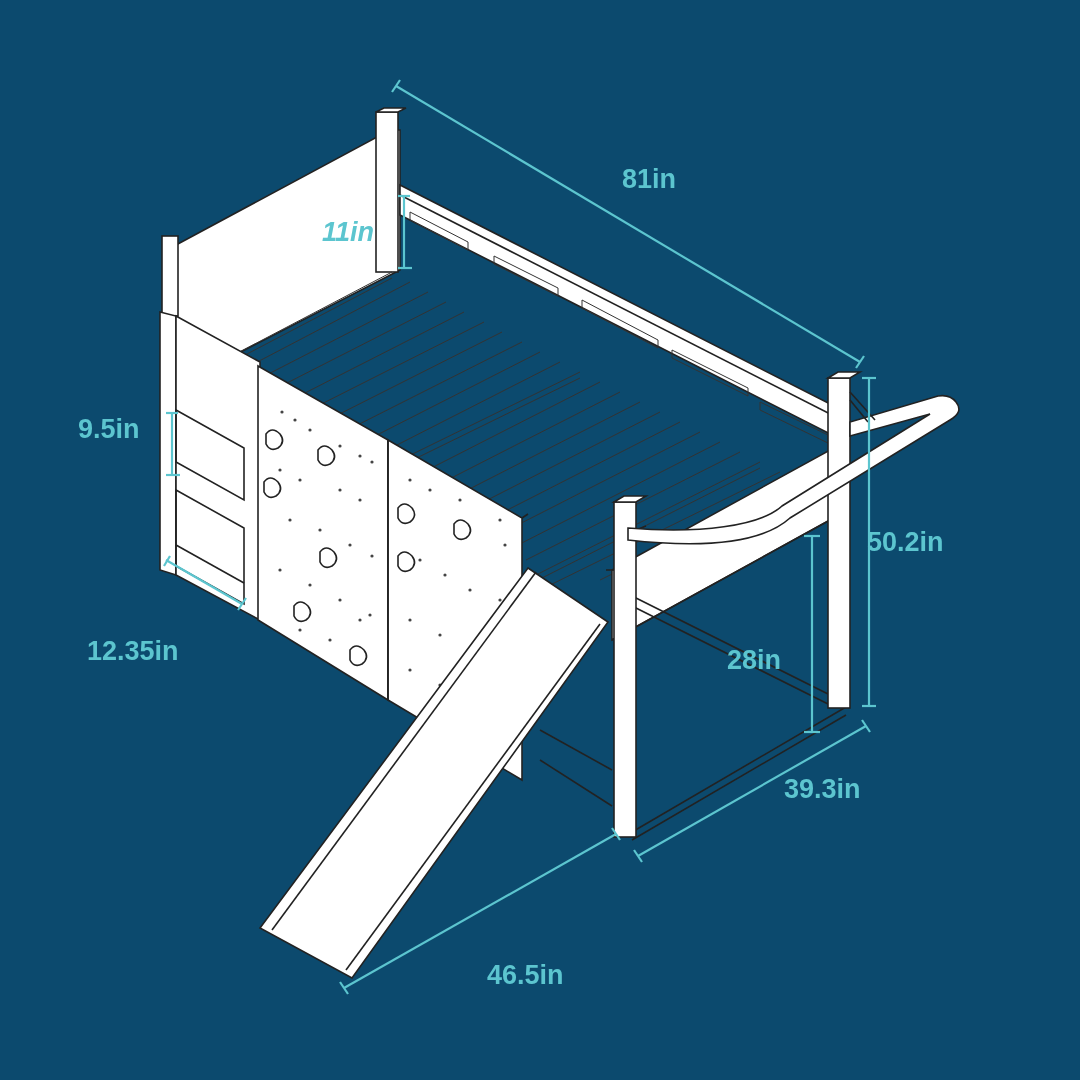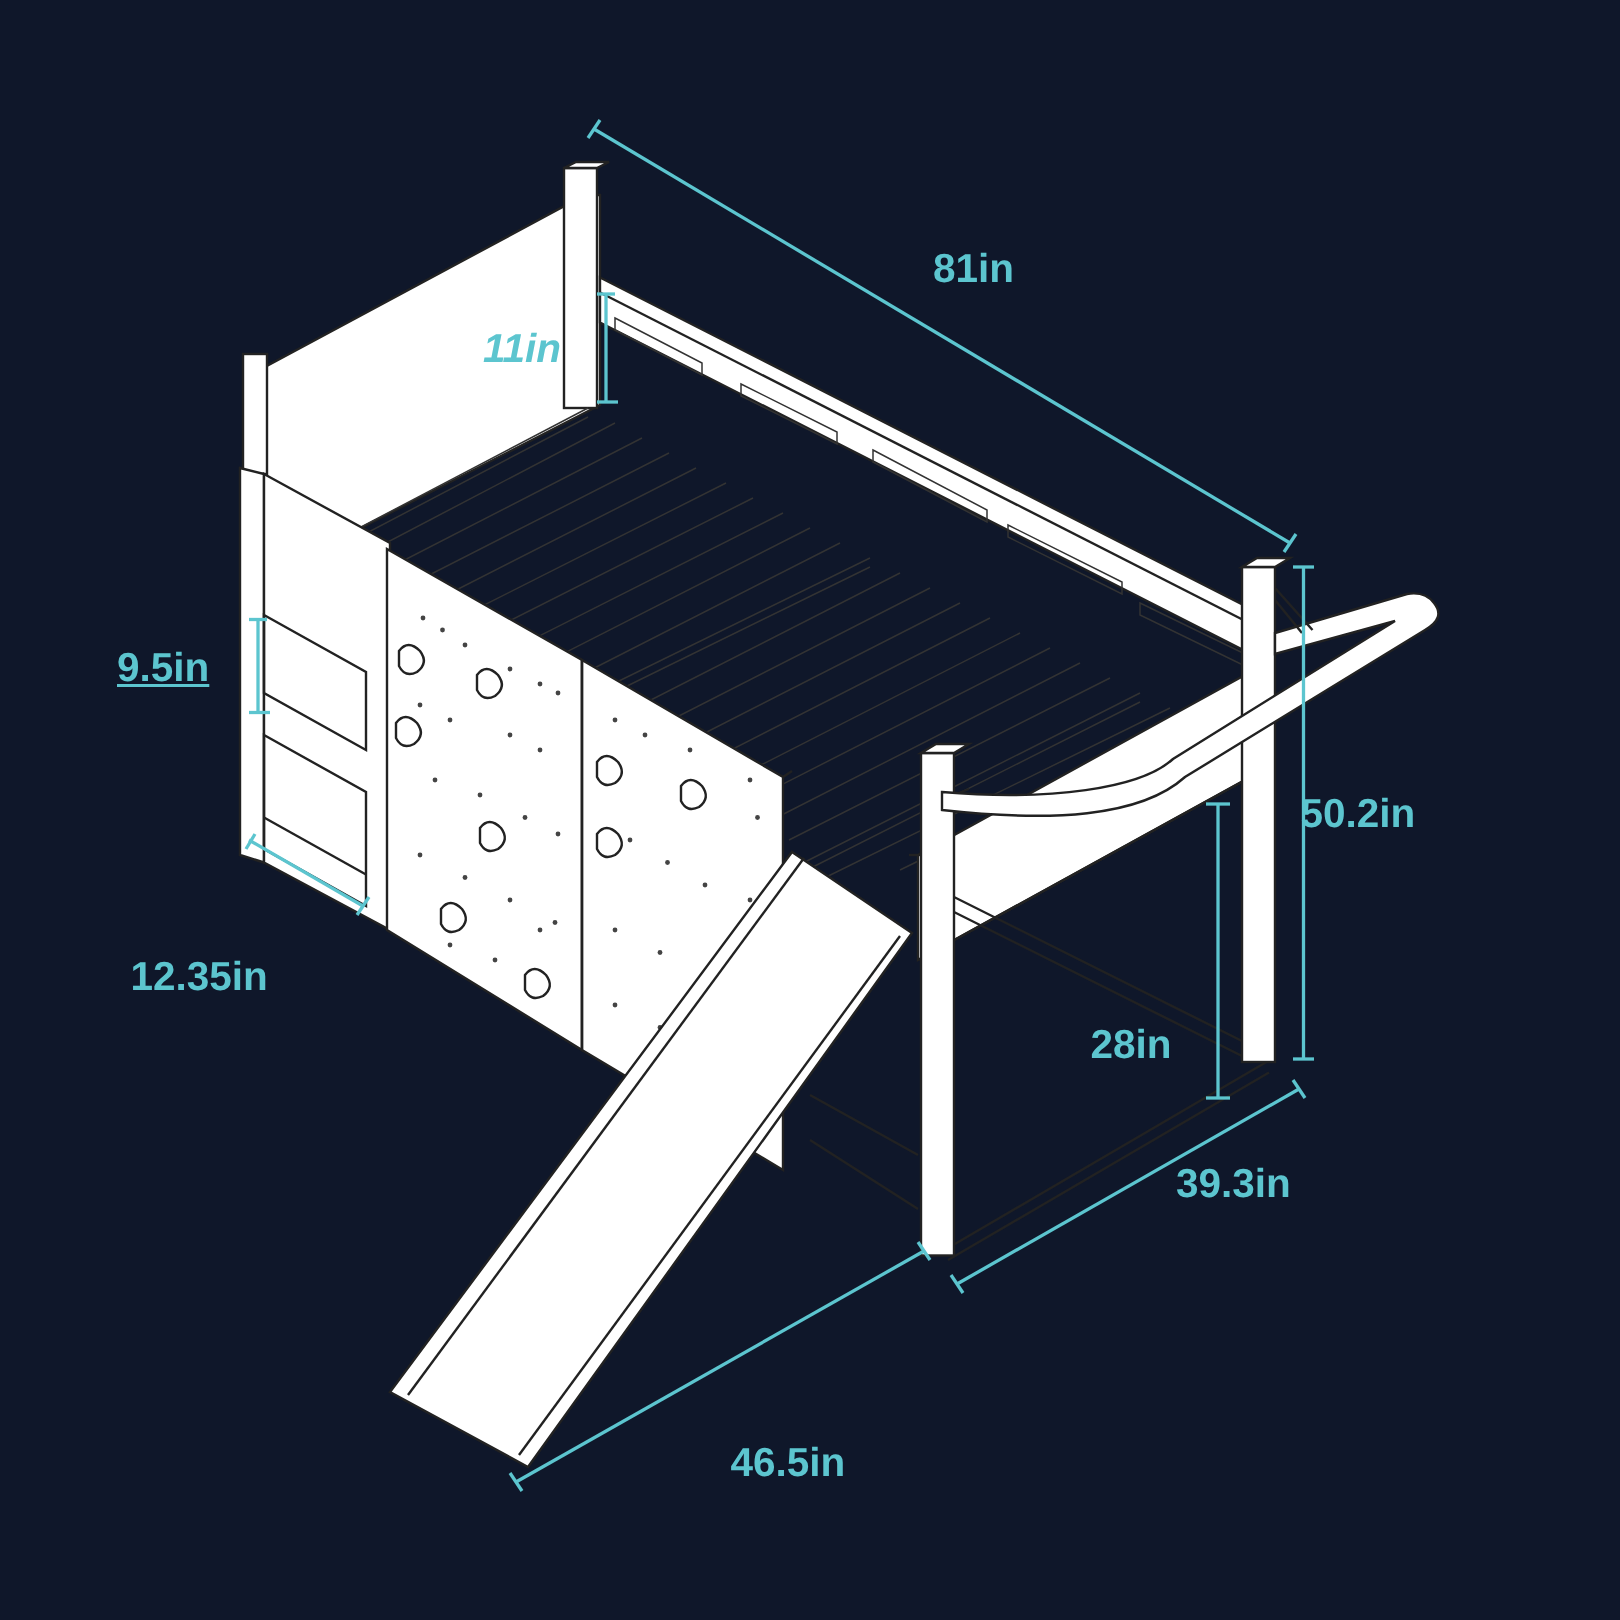--- a/index.html
+++ b/index.html
@@ -1,16 +1,16 @@
 <!DOCTYPE html>
 <html><head>
 <meta charset="utf-8">
 <style>
   html, body { margin:0; padding:0; background:#ffffff; }
-  #stage { position:relative; width:1080px; height:1080px; overflow:hidden; background:#0f172a; }
+  #stage { position:relative; width:1080px; height:1080px; overflow:hidden; background:#0c4a6e; }
   svg { position:absolute; left:0; top:0; }
   .lbl { position:absolute; font-family:"Liberation Sans", sans-serif; font-weight:bold; font-size:27px; color:#5cc5cf; white-space:nowrap; line-height:1; }
   .ln { stroke:#222; stroke-width:1.6; fill:none; }
   .lnt { stroke:#333; stroke-width:1; fill:none; }
   .pnl { stroke:#222; stroke-width:1.6; fill:#fff; }
   .dim { stroke:#5cc5cf; stroke-width:2.2; fill:none; }
   .dot { fill:#444; }
 </style>
 </head>
 <body>
@@ -197,19 +197,19 @@
     <g class="dim">
       <line x1="344" y1="988" x2="616" y2="834"></line>
       <line x1="340" y1="982" x2="348" y2="994"></line>
       <line x1="612" y1="828" x2="620" y2="840"></line>
     </g>
   </g>
 </svg>
 
 <div class="lbl" style="left:622px;top:166px;">81in</div>
 <div class="lbl" style="left:322px;top:219px;font-style:italic;">11in</div>
-<div class="lbl" style="left:78px;top:432px;text-decoration:underline;">9.5in</div>
+<div class="lbl" style="left:78px;top:416px;">9.5in</div>
 <div class="lbl" style="left:87px;top:594px;margin-top:44px;">12.35in</div>
 <div class="lbl" style="left:867px;top:529px;">50.2in</div>
-<div class="lbl" style="left:727px;top:683px;">28in</div>
+<div class="lbl" style="left:727px;top:647px;">28in</div>
 <div class="lbl" style="left:784px;top:776px;">39.3in</div>
 <div class="lbl" style="left:487px;top:924px;margin-top:38px;">46.5in</div>
 </div>
 
 </body></html>

